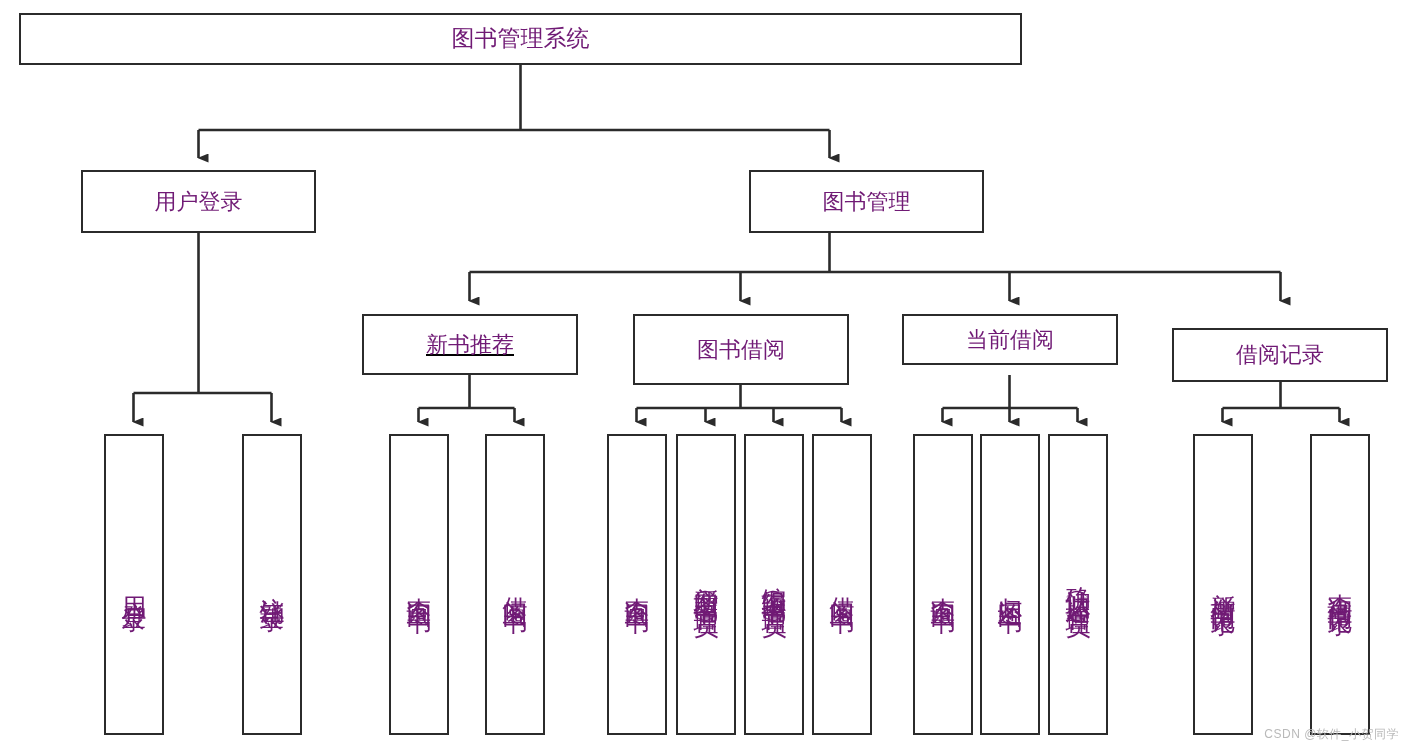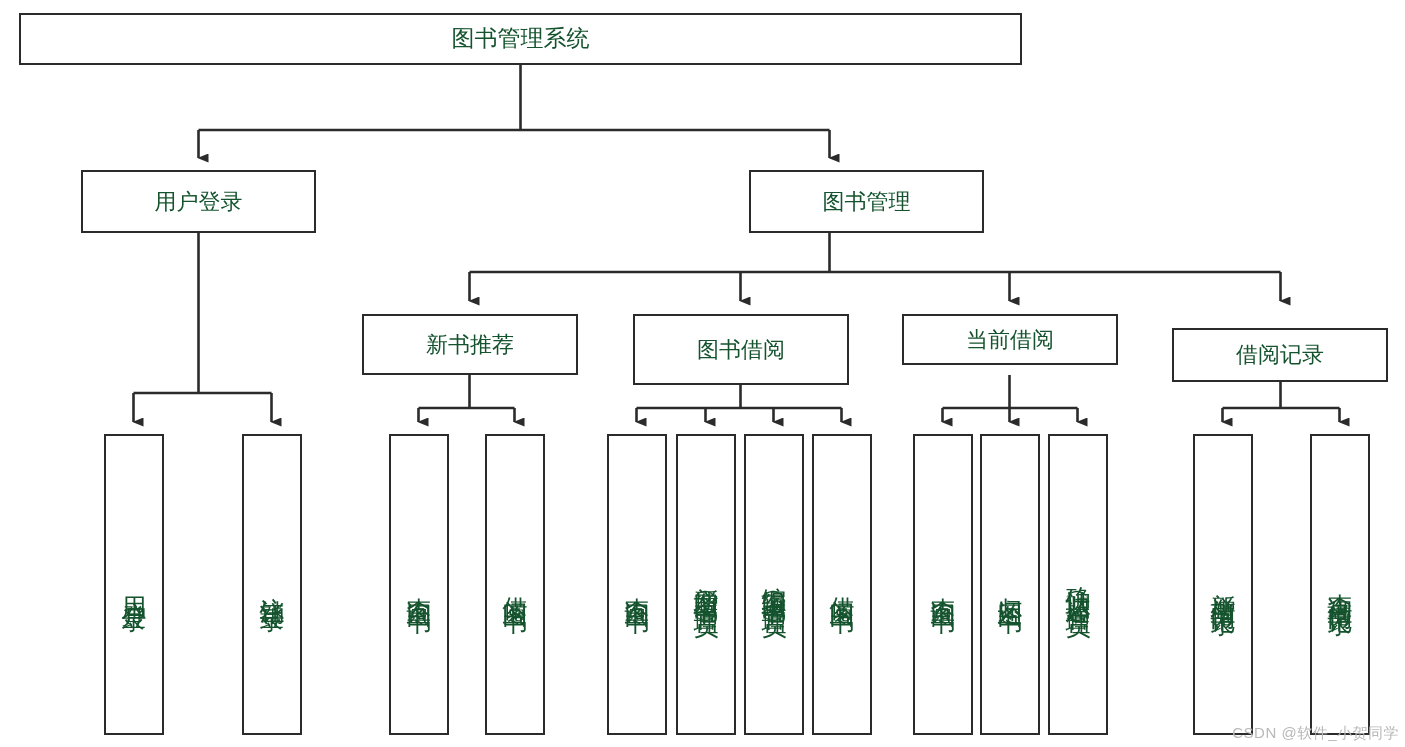--- a/index.html
+++ b/index.html
@@ -2,34 +2,34 @@
 <html><head>
 <meta charset="utf-8">
 <style>
   html,body{margin:0;padding:0;background:#ffffff;}
   body{width:1405px;height:747px;overflow:hidden;
        font-family:"Liberation Sans","DejaVu Sans",sans-serif;}
   #stage{position:relative;width:1405px;height:747px;background:#fff;}
   svg#wires{position:absolute;left:0;top:0;width:1405px;height:747px;pointer-events:none;}
   .node{position:absolute;box-sizing:border-box;background:#ffffff;
         border:2.5px solid #2b2b2b;display:flex;align-items:center;justify-content:center;}
-  .node .lbl{color:#14532d;line-height:1.18;white-space:pre;}
+  .node .lbl{color:#701a75;line-height:1.18;white-space:pre;}
   .h-node .lbl{font-size:22px;}
   .root .lbl{font-size:23px;}
   .leaf{align-items:center;justify-content:center;}
   .leaf .lbl{
     writing-mode:vertical-rl;
     text-orientation:upright;
     font-size:25px;
     letter-spacing:4px;
     line-height:1;
     text-align:center;
     max-height:295px;
   }
-  .wm{position:absolute;right:6px;bottom:4px;font-size:15px;color:#b9b9b9;
+  .wm{position:absolute;right:6px;bottom:4px;font-size:12px;color:#b9b9b9;
       letter-spacing:0.5px;white-space:nowrap;}
 </style>
 </head>
 <body>
 
 <div id="stage">
 
   <svg id="wires" viewBox="0 0 1405 747" xmlns="http://www.w3.org/2000/svg">
     <defs>
       <marker id="ah" markerWidth="9" markerHeight="11" refX="4.5" refY="10" orient="auto" markerUnits="userSpaceOnUse">
@@ -84,21 +84,21 @@
     <span class="lbl">图书管理系统</span>
   </div>
 
   <div class="node h-node" style="left:81px;top:170px;width:235px;height:63px;">
     <span class="lbl">用户登录</span>
   </div>
   <div class="node h-node" style="left:712px;top:170px;width:235px;height:63px;margin-left:37px;">
     <span class="lbl">图书管理</span>
   </div>
 
-  <div class="node h-node" style="left:362px;top:314px;width:216px;height:61px;">
+  <div class="node h-node" style="left:362px;top:314px;width:216px;height:61px;text-decoration:underline;">
     <span class="lbl">新书推荐</span>
   </div>
   <div class="node h-node" style="left:633px;top:314px;width:216px;height:71px;">
     <span class="lbl">图书借阅</span>
   </div>
   <div class="node h-node" style="left:902px;top:314px;width:216px;height:51px;">
     <span class="lbl">当前借阅</span>
   </div>
   <div class="node h-node" style="left:1172px;top:298px;width:216px;height:54px;margin-top:30px;">
     <span class="lbl">借阅记录</span>

